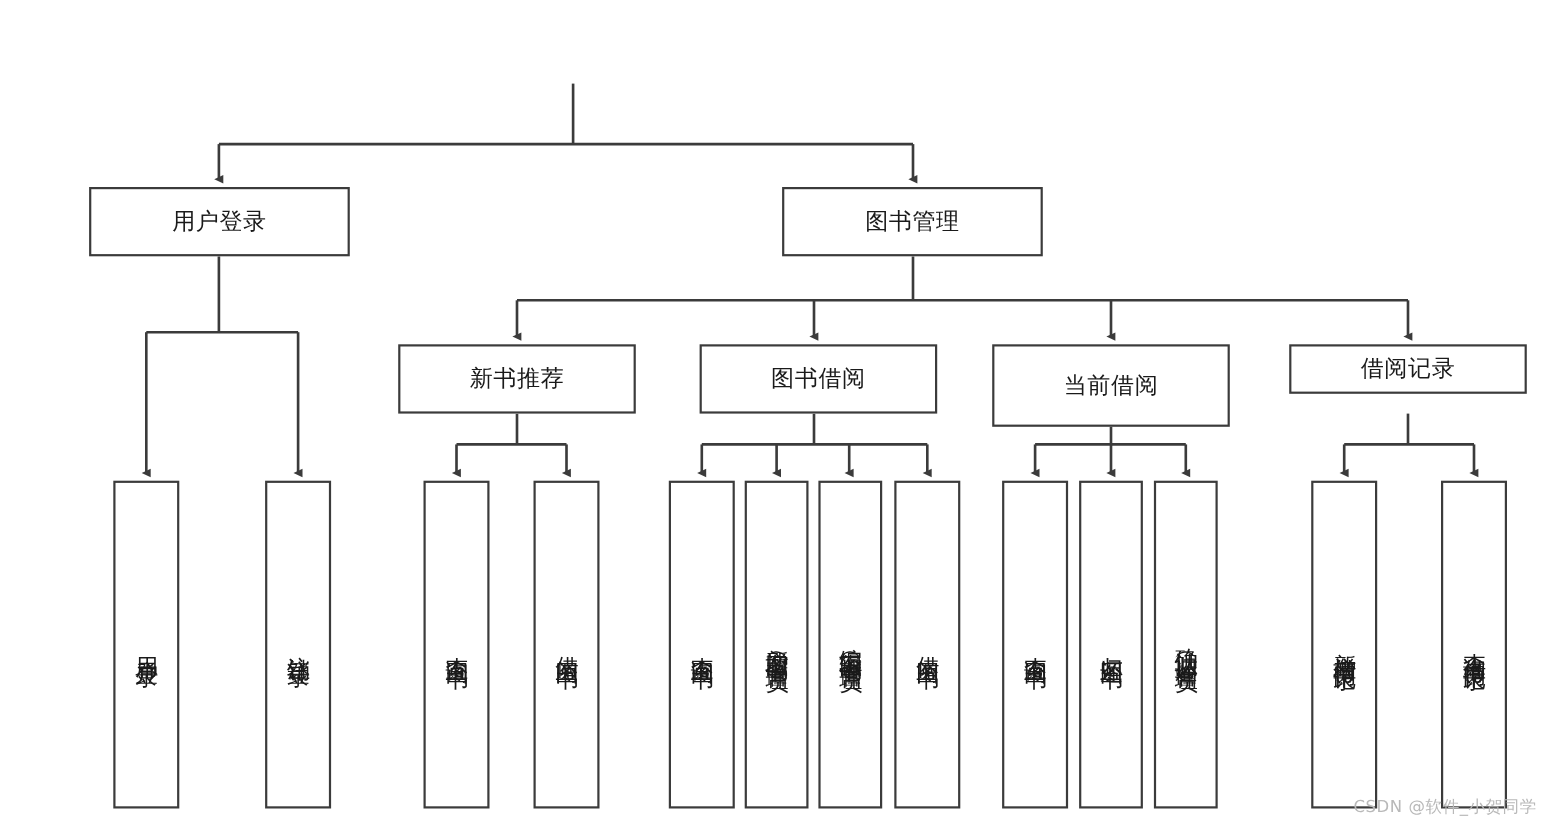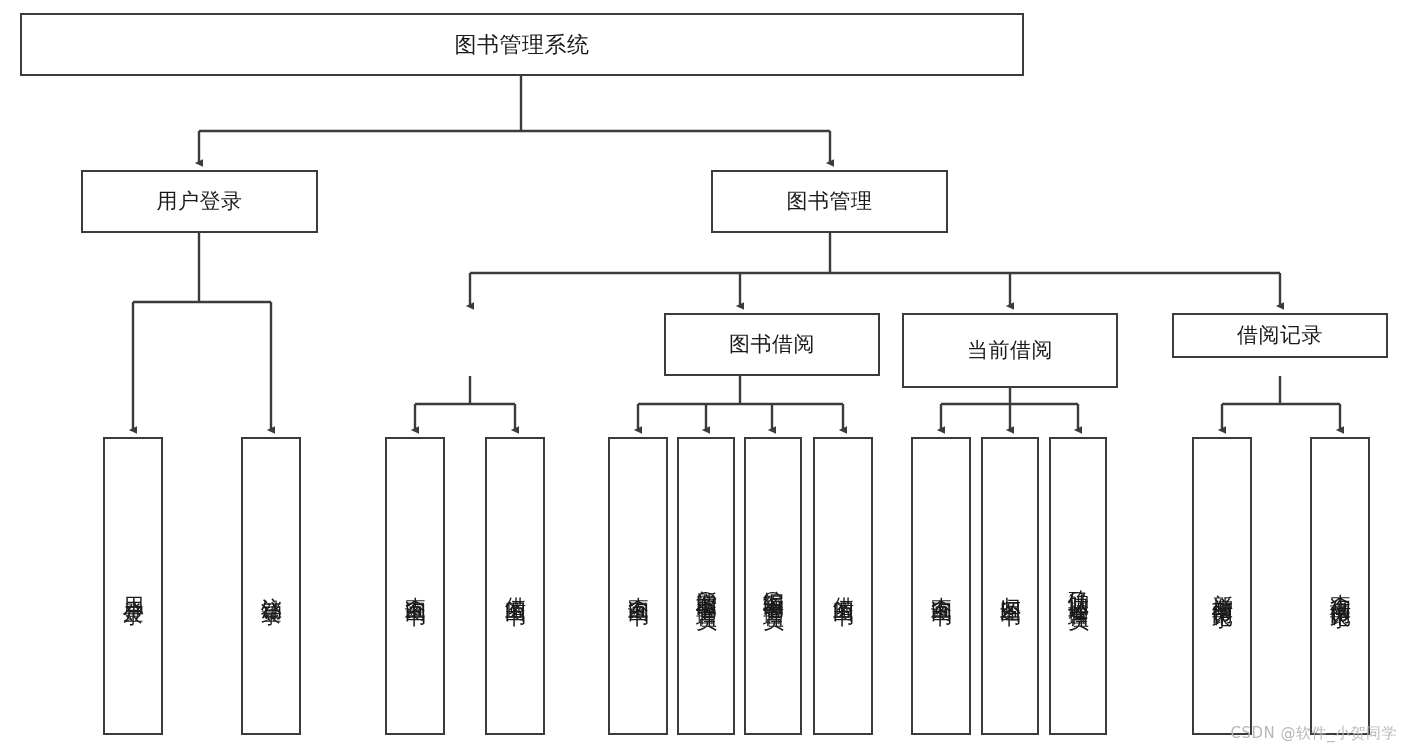--- a/index.html
+++ b/index.html
@@ -122,32 +122,32 @@
       <path d="M 1010 404 L 1010 430" marker-end="url(#arrowhead)"></path>
       <path d="M 1078 404 L 1078 430" marker-end="url(#arrowhead)"></path>
 
       <path d="M 1280 376 L 1280 404"></path>
       <path d="M 1222 404 L 1340 404"></path>
       <path d="M 1222 404 L 1222 430" marker-end="url(#arrowhead)"></path>
       <path d="M 1340 404 L 1340 430" marker-end="url(#arrowhead)"></path>
     </g>
   </svg>
 
-  <div class="node horiz root" style="left:20px; top:13px; width:1004px; height:63px;">
-    <span class="node-label">图书管理系统</span>
-  </div>
 
   <div class="node horiz" style="left:81px; top:170px; width:237px; height:63px;">
     <span class="node-label">用户登录</span>
   </div>
   <div class="node horiz" style="left:711px; top:170px; width:237px; height:63px;align-items:center;">
     <span class="node-label">图书管理</span>
   </div>
 
-  <div class="node horiz" style="left:664px; top:313px; width:216px; height:63px;">
+  <div class="node horiz" style="left:362px; top:313px; width:216px; height:63px;">
+    <span class="node-label">新书推荐</span>
+  </div>
+  <div class="node horiz" style="left:636px; top:313px; width:216px; height:63px;">
     <span class="node-label">图书借阅</span>
   </div>
   <div class="node horiz" style="left:902px; top:313px; width:216px; height:75px;">
     <span class="node-label">当前借阅</span>
   </div>
   <div class="node horiz" style="left:1172px; top:313px; width:216px; height:45px;">
     <span class="node-label">借阅记录</span>
   </div>
 
   <div class="node vert" style="left:103px; top:437px; width:60px; height:298px;">

